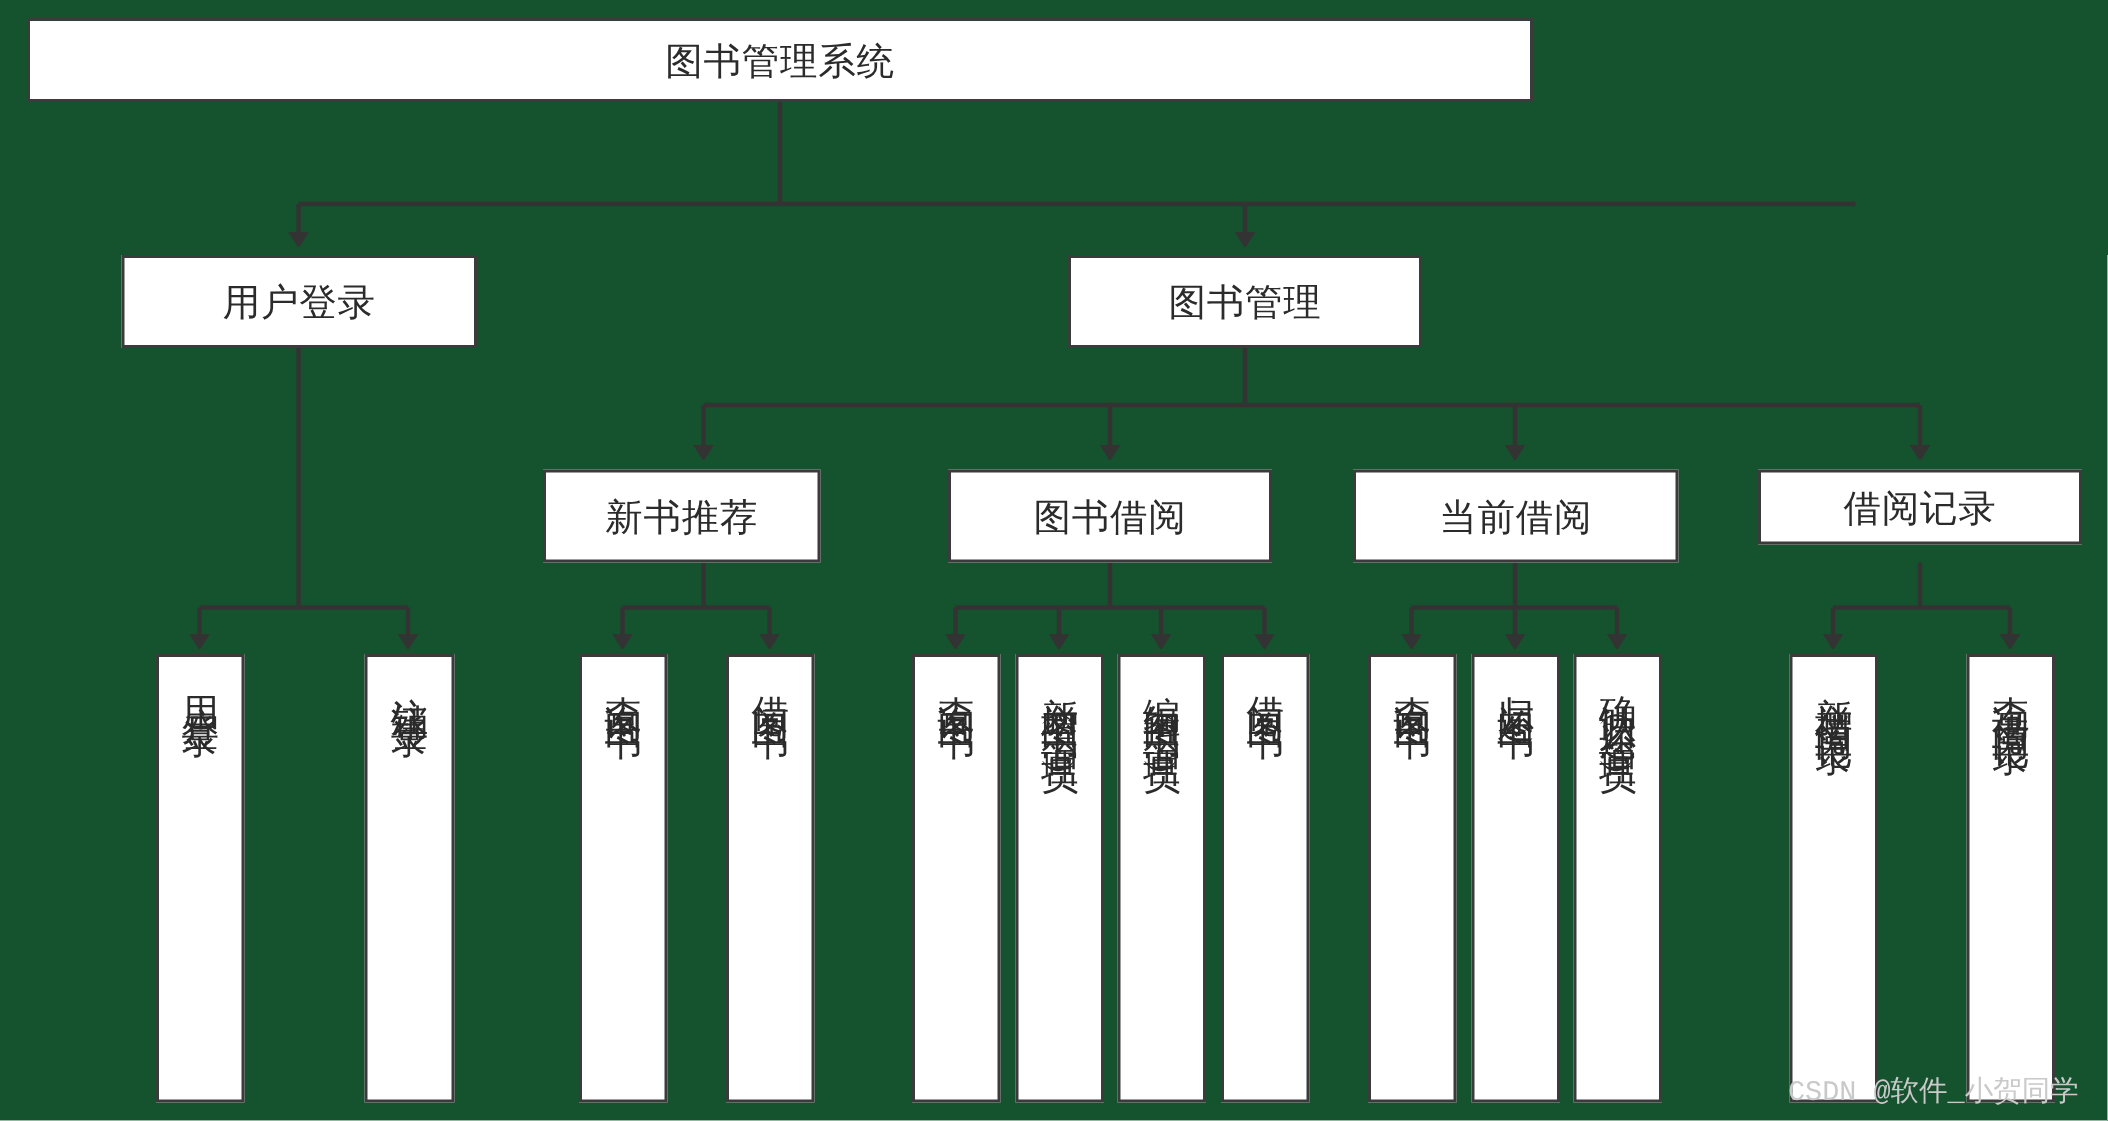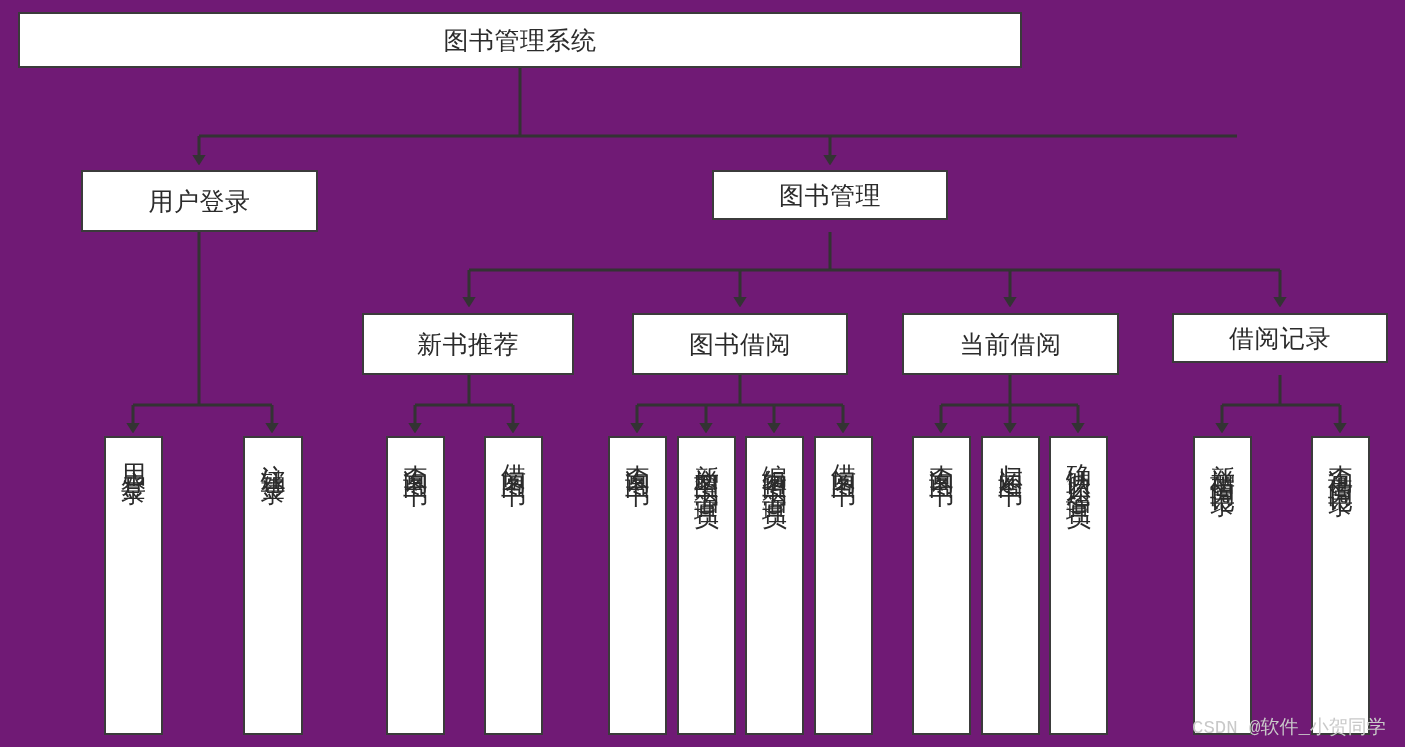--- a/index.html
+++ b/index.html
@@ -8,21 +8,21 @@
     padding: 0;
     background: #ffffff;
   }
   body {
     font-family: "DejaVu Sans", "Liberation Sans", sans-serif;
   }
   #diagram-root {
     position: relative;
     width: 1405px;
     height: 747px;
-    background: #701a75;
+    background: #14532d;
     overflow: hidden;
   }
   #edge-layer {
     position: absolute;
     left: 0;
     top: 0;
     width: 1405px;
     height: 747px;
   }
   .node {
@@ -127,25 +127,25 @@
     </g>
   </svg>
 
   <div class="node root horizontal" style="left:18px; top:12px; width:1004px; height:56px;">
     <span class="node-label">图书管理系统</span>
   </div>
 
   <div class="node horizontal" style="left:81px; top:170px; width:237px; height:62px;">
     <span class="node-label">用户登录</span>
   </div>
-  <div class="node horizontal" style="left:712px; top:170px; width:236px; height:50px;">
+  <div class="node horizontal" style="left:712px; top:170px; width:236px; height:62px;">
     <span class="node-label">图书管理</span>
   </div>
 
-  <div class="node horizontal" style="left:362px; top:313px; width:212px; height:62px;">
+  <div class="node horizontal" style="left:362px; top:313px; width:185px; height:62px;">
     <span class="node-label">新书推荐</span>
   </div>
   <div class="node horizontal" style="left:632px; top:313px; width:216px; height:62px;">
     <span class="node-label">图书借阅</span>
   </div>
   <div class="node horizontal" style="left:902px; top:313px; width:217px; height:62px;">
     <span class="node-label">当前借阅</span>
   </div>
   <div class="node horizontal" style="left:1172px; top:313px; width:216px; height:50px;">
     <span class="node-label">借阅记录</span>

